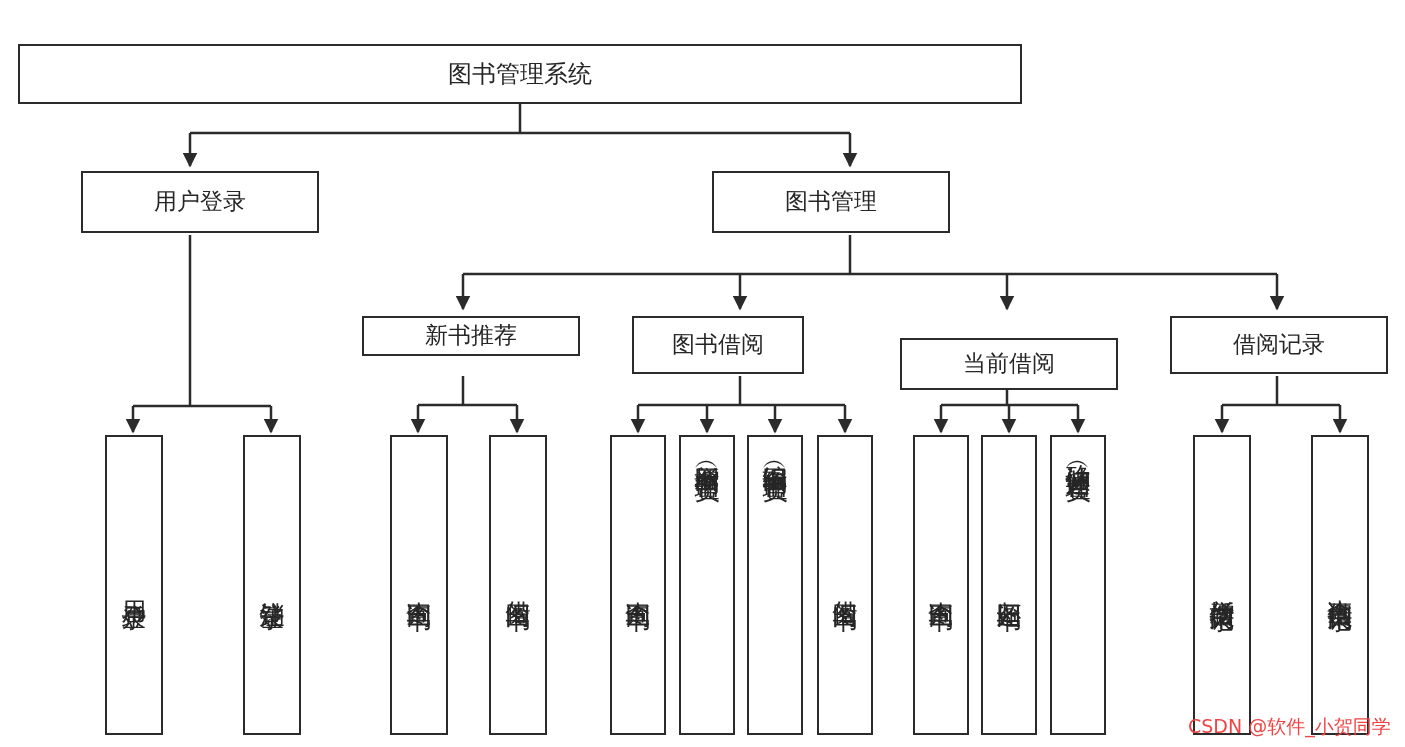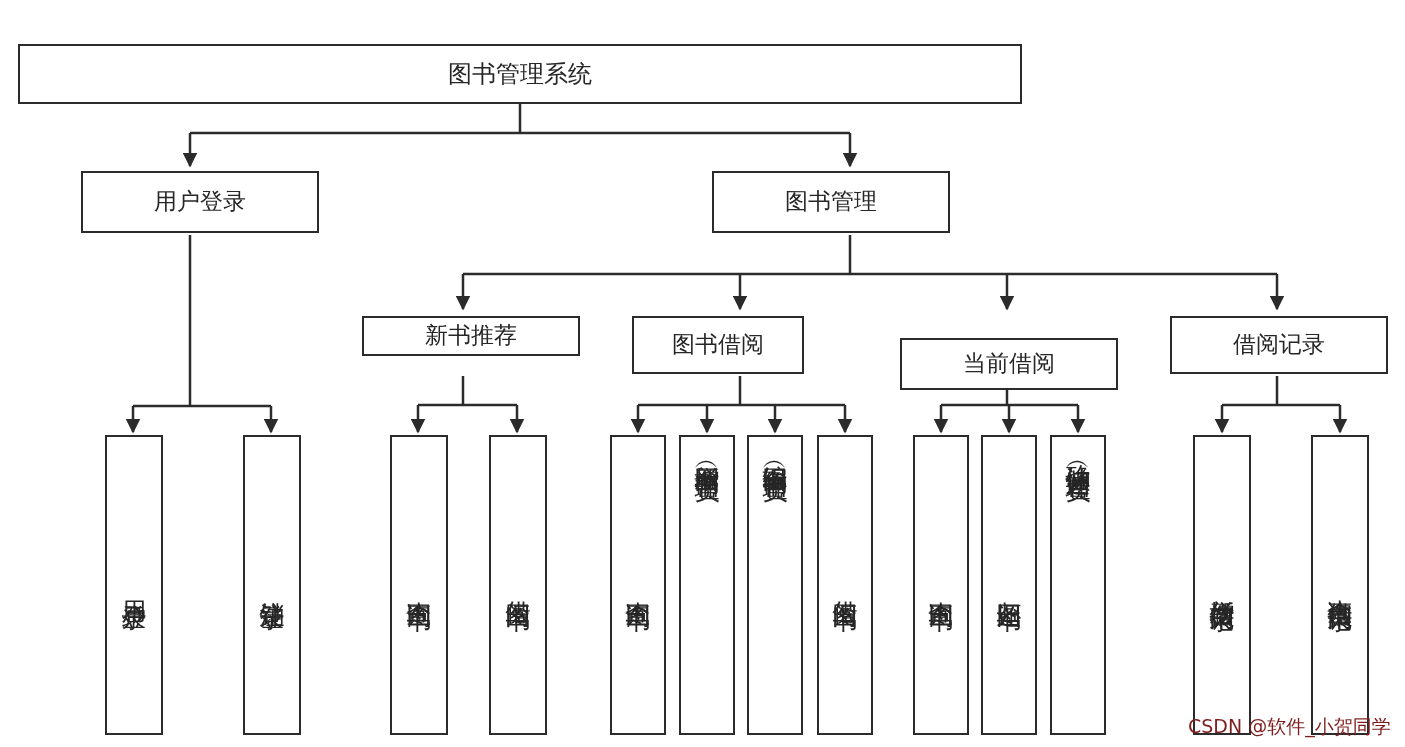--- a/index.html
+++ b/index.html
@@ -62,21 +62,21 @@
   
   .node.vert.toptext {
     align-items: flex-start;
     padding-top: 8px;
   }
   .watermark {
     position: absolute;
     left: 1188px;
     top: 714px;
     font-size: 19px;
-    color: #7f1d1d;
+    color: #ef4444;
     white-space: nowrap;
     z-index: 5;
     font-family: "DejaVu Sans", "Liberation Sans", sans-serif;
   }
 </style>
 </head>
 <body>
 
 <div id="canvas">
 

